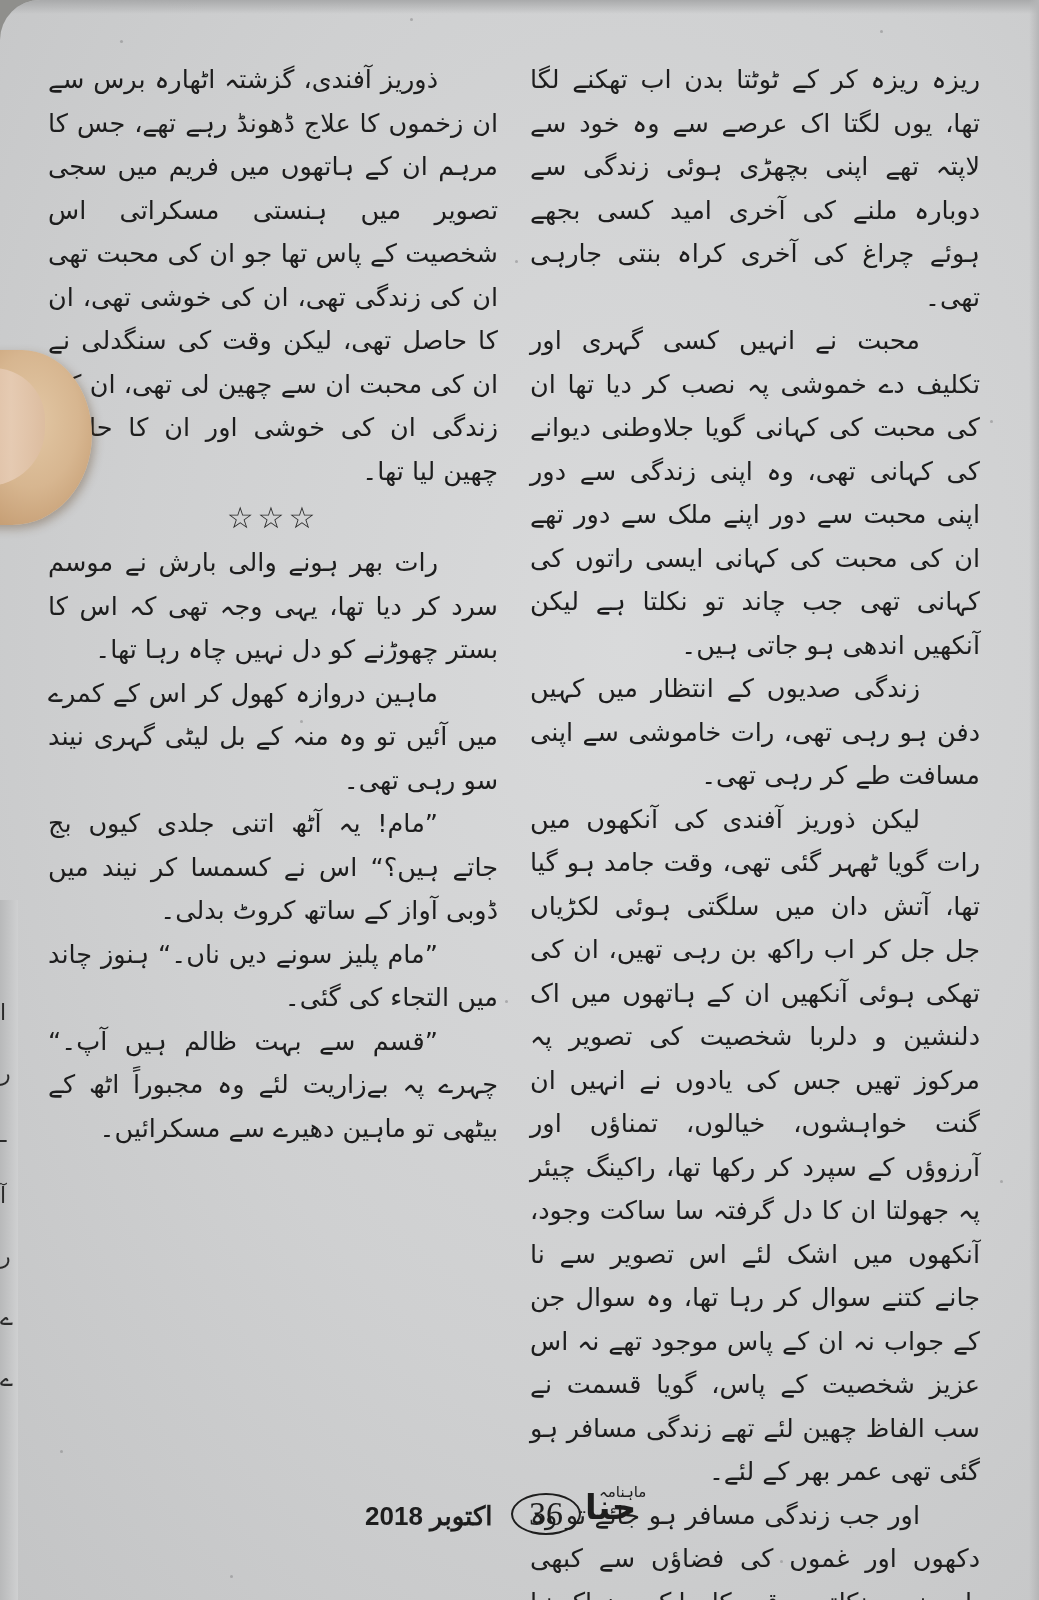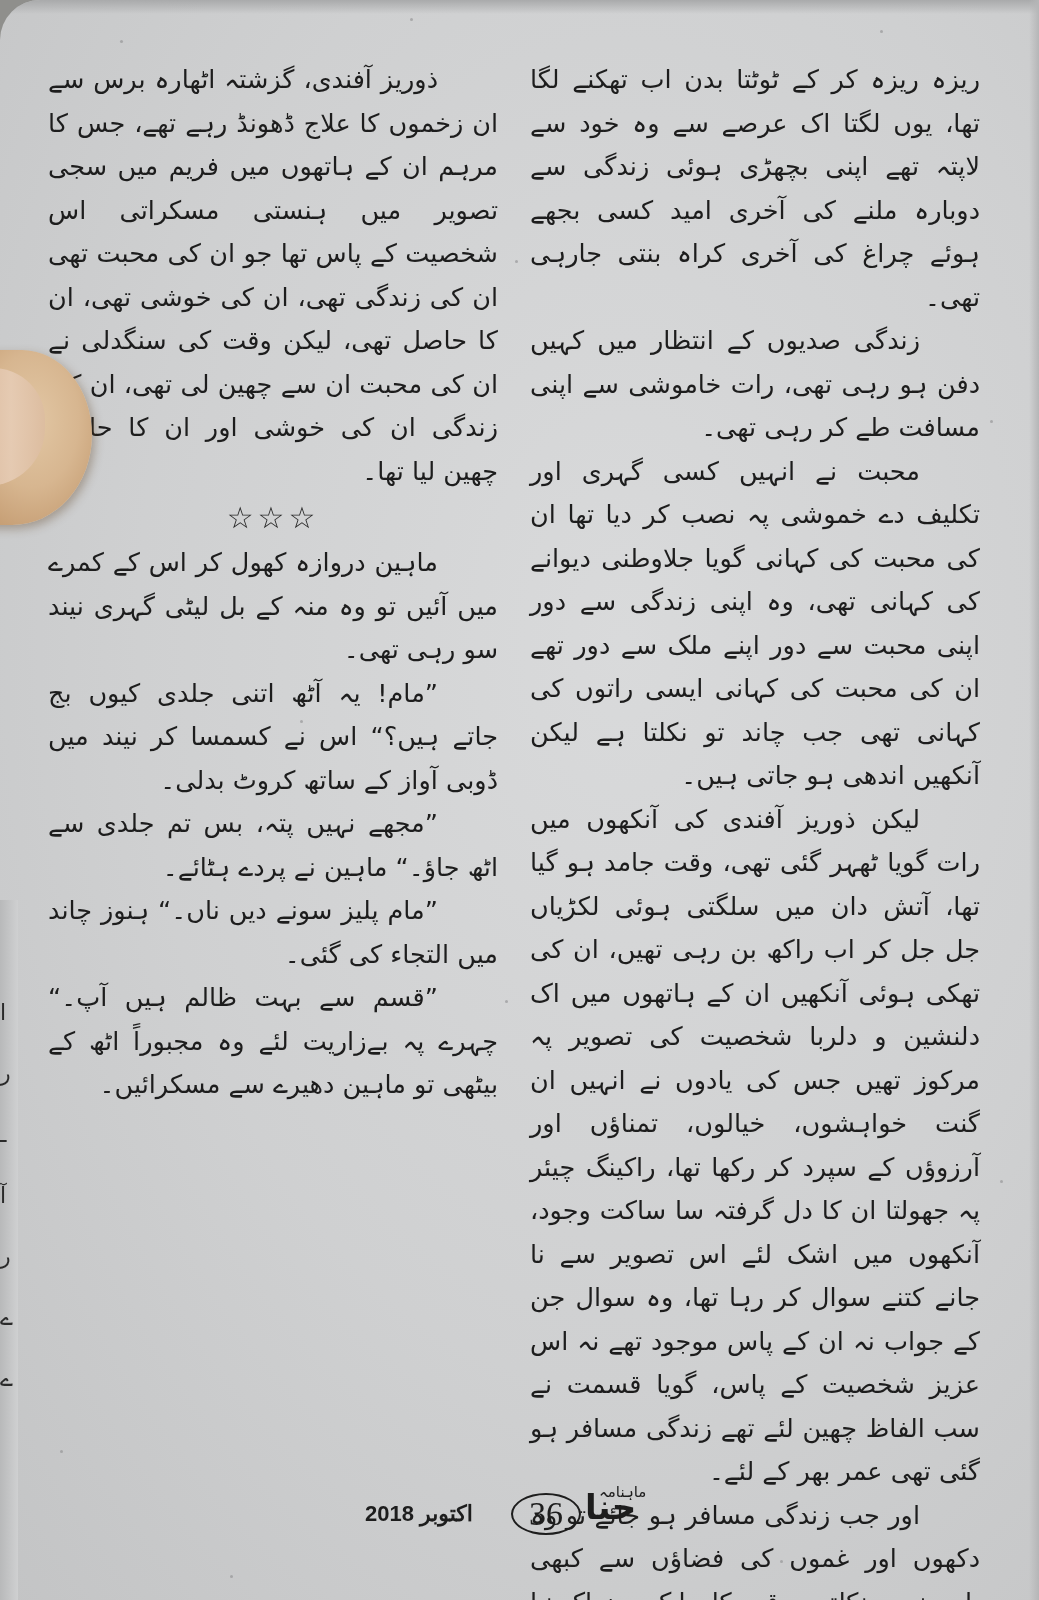--- a/index.html
+++ b/index.html
@@ -60,21 +60,21 @@
     border-radius:0 52px 58px 0;
     background:linear-gradient(90deg,#d9b69a,#e7cdb7 60%,#dcbca0);
     opacity:.85;
   }
   .footer{
     position:absolute;left:0;top:1493px;width:1039px;height:50px;
   }
   .footer-date{
     position:absolute;left:365px;top:8px;
     font-family:"Liberation Sans",sans-serif;font-weight:bold;
-    font-size:22px;color:#1d1d1d;direction:rtl;white-space:nowrap;
+    font-size:26px;color:#1d1d1d;direction:rtl;white-space:nowrap;
   }
   .footer-page{
     position:absolute;left:511px;top:0px;width:66px;height:38px;
     border:2.5px solid #1d1d1d;border-radius:50%;
     font-family:"Liberation Serif",serif;font-size:34px;
     line-height:38px;text-align:center;color:#1d1d1d;
   }
   .footer-logo{
     position:absolute;left:585px;top:-6px;
     font-size:34px;font-weight:bold;color:#1d1d1d;direction:rtl;
@@ -99,32 +99,32 @@
     <span>ـ</span>
     <span>آ</span>
     <span>ر</span>
     <span>ے</span>
     <span>ے</span>
 
   </div>
 
   <div class="column col-right">
     <p>ریزہ ریزہ کر کے ٹوٹتا بدن اب تھکنے لگا تھا، یوں لگتا اک عرصے سے وہ خود سے لاپتہ تھے اپنی بچھڑی ہوئی زندگی سے دوبارہ ملنے کی آخری امید کسی بجھے ہوئے چراغ کی آخری کراہ بنتی جارہی تھی۔</p>
+    <p class="indent">محبت نے انہیں کسی گہری اور تکلیف دے خموشی پہ نصب کر دیا تھا ان کی محبت کی کہانی گویا جلاوطنی دیوانے کی کہانی تھی، وہ اپنی زندگی سے دور اپنی محبت سے دور اپنے ملک سے دور تھے ان کی محبت کی کہانی ایسی راتوں کی کہانی تھی جب چاند تو نکلتا ہے لیکن آنکھیں اندھی ہو جاتی ہیں۔</p>
     <p class="indent">زندگی صدیوں کے انتظار میں کہیں دفن ہو رہی تھی، رات خاموشی سے اپنی مسافت طے کر رہی تھی۔</p>
-    <p class="indent">محبت نے انہیں کسی گہری اور تکلیف دے خموشی پہ نصب کر دیا تھا ان کی محبت کی کہانی گویا جلاوطنی دیوانے کی کہانی تھی، وہ اپنی زندگی سے دور اپنی محبت سے دور اپنے ملک سے دور تھے ان کی محبت کی کہانی ایسی راتوں کی کہانی تھی جب چاند تو نکلتا ہے لیکن آنکھیں اندھی ہو جاتی ہیں۔</p>
     <p class="indent gap-top">لیکن ذوریز آفندی کی آنکھوں میں رات گویا ٹھہر گئی تھی، وقت جامد ہو گیا تھا، آتش دان میں سلگتی ہوئی لکڑیاں جل جل کر اب راکھ بن رہی تھیں، ان کی تھکی ہوئی آنکھیں ان کے ہاتھوں میں اک دلنشین و دلربا شخصیت کی تصویر پہ مرکوز تھیں جس کی یادوں نے انہیں ان گنت خواہشوں، خیالوں، تمناؤں اور آرزوؤں کے سپرد کر رکھا تھا، راکینگ چیئر پہ جھولتا ان کا دل گرفتہ سا ساکت وجود، آنکھوں میں اشک لئے اس تصویر سے نا جانے کتنے سوال کر رہا تھا، وہ سوال جن کے جواب نہ ان کے پاس موجود تھے نہ اس عزیز شخصیت کے پاس، گویا قسمت نے سب الفاظ چھین لئے تھے زندگی مسافر ہو گئی تھی عمر بھر کے لئے۔</p>
     <p class="indent gap-top">اور جب زندگی مسافر ہو جائے تو وہ دکھوں اور غموں کی فضاؤں سے کبھی باہر نہیں نکلتی، وقت کا چابک روز اک نیا زخم زندگی کی برہنہ پیٹھ پہ اپنا نشان چھوڑ جاتا ہے اور پھر وہ زخم وہ نشان کبھی نہیں بھرتے۔</p>
   </div>
 
   <div class="column col-left">
     <p class="indent">ذوریز آفندی، گزشتہ اٹھارہ برس سے ان زخموں کا علاج ڈھونڈ رہے تھے، جس کا مرہم ان کے ہاتھوں میں فریم میں سجی تصویر میں ہنستی مسکراتی اس شخصیت کے پاس تھا جو ان کی محبت تھی ان کی زندگی تھی، ان کی خوشی تھی، ان کا حاصل تھی، لیکن وقت کی سنگدلی نے ان کی محبت ان سے چھین لی تھی، ان کی زندگی ان کی خوشی اور ان کا حاصل چھین لیا تھا۔</p>
     <div class="stars">☆☆☆</div>
+    <p class="indent">رات بھر ہونے والی بارش نے موسم سرد کر دیا تھا، یہی وجہ تھی کہ اس کا بستر چھوڑنے کو دل نہیں چاہ رہا تھا۔</p>
     <p class="indent">ماہین دروازہ کھول کر اس کے کمرے میں آئیں تو وہ منہ کے بل لیٹی گہری نیند سو رہی تھی۔</p>
     <p class="indent">”مام! یہ آٹھ اتنی جلدی کیوں بج جاتے ہیں؟“ اس نے کسمسا کر نیند میں ڈوبی آواز کے ساتھ کروٹ بدلی۔</p>
-    <p class="indent">”مجھے نہیں پتہ، بس تم جلدی سے اٹھ جاؤ۔“ ماہین نے پردے ہٹائے۔</p>
     <p class="indent">”مام پلیز سونے دیں ناں۔“ ہنوز چاند میں التجاء کی گئی۔</p>
     <p class="indent">”قسم سے بہت ظالم ہیں آپ۔“ چہرے پہ بےزاریت لئے وہ مجبوراً اٹھ کے بیٹھی تو ماہین دھیرے سے مسکرائیں۔</p>
   </div>
 
   <div class="finger">
     <div class="finger-nail"></div>
   </div>
 
   <div class="footer">
     <span class="footer-date">اکتوبر 2018</span>

